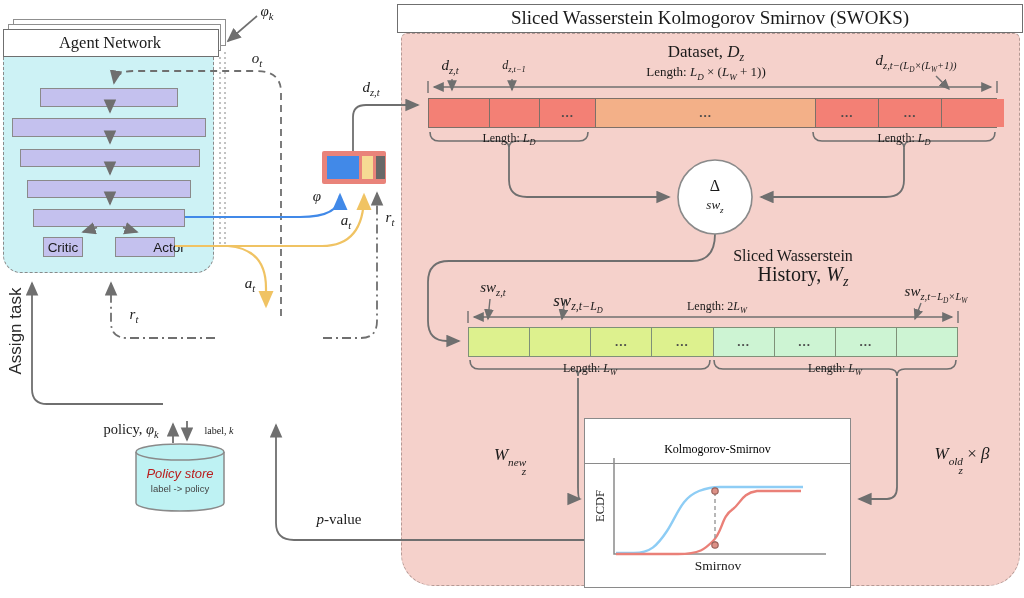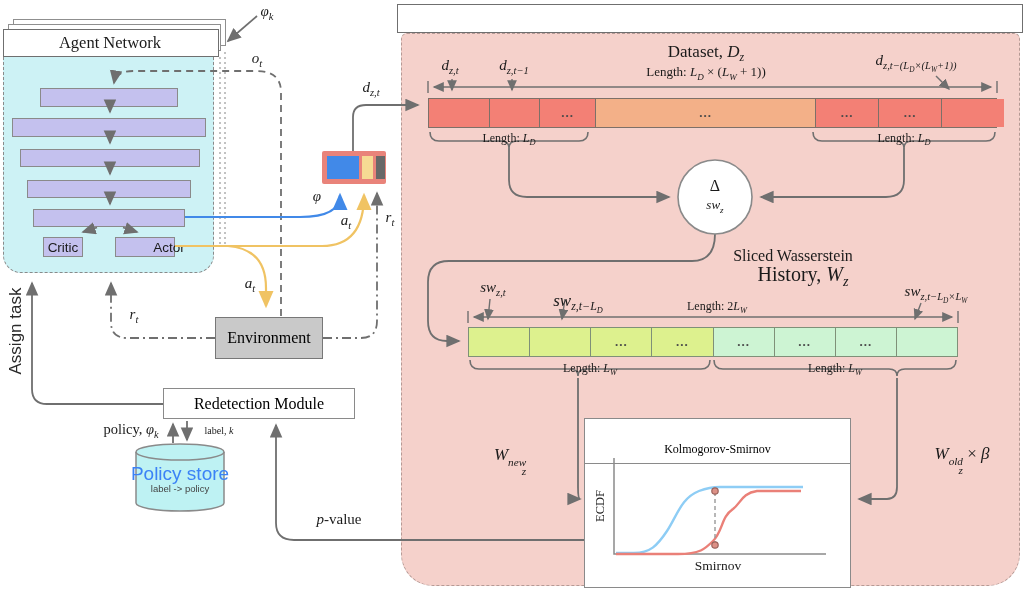--- a/index.html
+++ b/index.html
@@ -52,22 +52,20 @@
   <div class="abs titlebox" style="left:3px;top:29px;width:216px;height:28px;"></div>
 
   <div class="abs pbar" style="left:40px;top:88px;width:138px;height:19px;"></div>
   <div class="abs pbar" style="left:12px;top:118px;width:194px;height:19px;"></div>
   <div class="abs pbar" style="left:20px;top:149px;width:180px;height:18px;"></div>
   <div class="abs pbar" style="left:27px;top:180px;width:164px;height:18px;"></div>
   <div class="abs pbar" style="left:33px;top:209px;width:152px;height:18px;"></div>
   <div class="abs smallbox" style="left:43px;top:237px;width:40px;height:20px;">Critic</div>
   <div class="abs smallbox" style="left:115px;top:237px;width:60px;height:20px;padding-left:48px;">Actor</div>
 
-  <div class="abs envbox" style="left:215px;top:317px;width:108px;height:42px;">Environment</div>
-  <div class="abs redetbox" style="left:163px;top:388px;width:192px;height:31px;">Redetection Module</div>
 
   <div class="abs minibox" style="left:322px;top:151px;width:64px;height:33px;">
     <div class="feat" style="left:5px;top:5px;width:32px;height:23px;background:#4189e8;"></div>
     <div class="feat" style="left:40px;top:5px;width:11px;height:23px;background:#f6da93;"></div>
     <div class="feat" style="left:54px;top:5px;width:9px;height:23px;background:#686868;"></div>
   </div>
 
   <div class="abs segbar" style="left:428px;top:98px;width:569px;height:30px;">
       <div class="cell" style="flex: 0 0 60px; background: rgb(243, 128, 117);"></div>
       <div class="cell" style="flex: 0 0 49px; background: rgb(243, 128, 117);"></div>
@@ -199,29 +197,30 @@
   <div class="lb" style="left:257px;top:60px;font-size:15px;"><i>o</i><sub class="m">t</sub></div>
   <div class="lb" style="left:371px;top:89px;font-size:15px;"><i>d</i><sub class="m">z,t</sub></div>
   <div class="lb" style="left:317px;top:197px;font-size:15px;"><i>φ</i></div>
   <div class="lb" style="left:346px;top:222px;font-size:15px;"><i>a</i><sub class="m">t</sub></div>
   <div class="lb" style="left:390px;top:219px;font-size:15px;"><i>r</i><sub class="m">t</sub></div>
   <div class="lb" style="left:250px;top:285px;font-size:15px;"><i>a</i><sub class="m">t</sub></div>
   <div class="lb" style="left:134px;top:316px;font-size:15px;"><i>r</i><sub class="m">t</sub></div>
   <div class="lb sans rot" style="left:16px;top:331px;font-size:17px;color:#2a2a2a;">Assign task</div>
   <div class="lb" style="left:131px;top:431px;font-size:14.5px;">policy, <i>φ</i><sub class="m">k</sub></div>
   <div class="lb" style="left:219px;top:431px;font-size:10px;">label, <i>k</i></div>
-  <div class="lb sans" style="left:180px;top:474px;font-size:19px;color:#3b82f6;">Policy store</div>
+  <div class="lb sans" style="left:180px;top:474px;font-size:13px;color:#b91c1c;font-style:italic;">Policy store</div>
   <div class="lb sans" style="left:180px;top:489px;font-size:9.5px;color:#444;">label -&gt; policy</div>
   <div class="lb" style="left:339px;top:520px;font-size:15px;"><i>p</i>-value</div>
 
+  <div class="lb" style="left:710px;top:18px;font-size:19px;">Sliced Wasserstein Kolmogorov Smirnov (SWOKS)</div>
 
   <div class="lb" style="left:706px;top:53px;font-size:17px;">Dataset, <i>D</i><sub class="m">z</sub></div>
   <div class="lb" style="left:706px;top:74px;font-size:13px;">Length: <i>L</i><sub class="m">D</sub> × (<i>L</i><sub class="m">W</sub> + 1))</div>
   <div class="lb" style="left:450px;top:67px;font-size:15px;"><i>d</i><sub class="m">z,t</sub></div>
-  <div class="lb" style="left:514px;top:67px;font-size:15px;"><i>d</i><sub class="m">z,t−1</sub></div>
+  <div class="lb" style="left:514px;top:67px;font-size:12px;"><i>d</i><sub class="m">z,t−1</sub></div>
   <div class="lb" style="left:916px;top:63px;font-size:15px;"><i>d</i><sub class="m">z,t−(<i>L</i><sub class="m">D</sub>×(<i>L</i><sub class="m">W</sub>+1))</sub></div>
   <div class="lb" style="left:509px;top:140px;font-size:12px;">Length: <i>L</i><sub class="m">D</sub></div>
   <div class="lb" style="left:904px;top:140px;font-size:12px;">Length: <i>L</i><sub class="m">D</sub></div>
 
   <div class="lb" style="left:715px;top:186px;font-size:16px;">Δ</div>
   <div class="lb" style="left:715px;top:207px;font-size:13px;"><i>sw</i><sub class="m">z</sub></div>
 
   <div class="lb" style="left:793px;top:256px;font-size:16px;">Sliced Wasserstein</div>
   <div class="lb" style="left:803px;top:277px;font-size:20px;">History, <i>W</i><sub class="m">z</sub></div>
   <div class="lb" style="left:493px;top:289px;font-size:15px;"><i>sw</i><sub class="m">z,t</sub></div>

